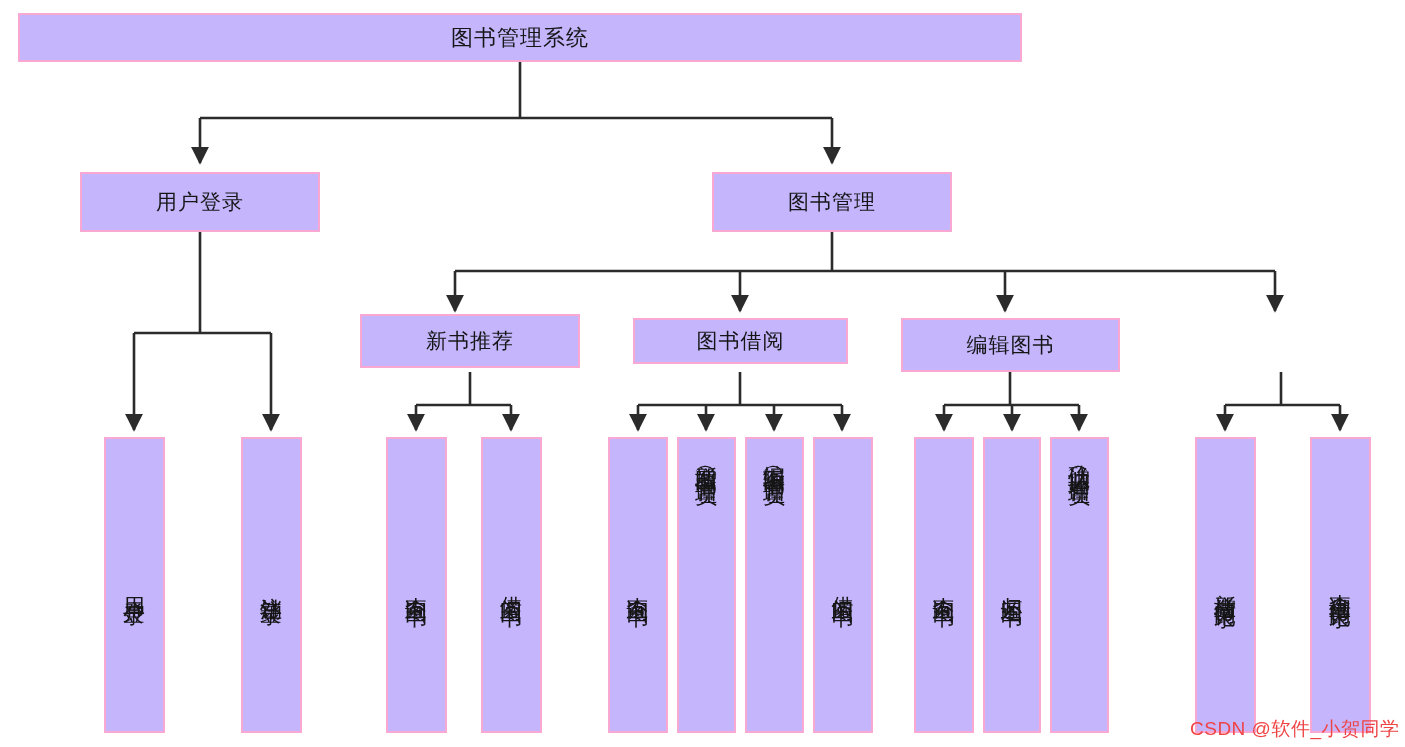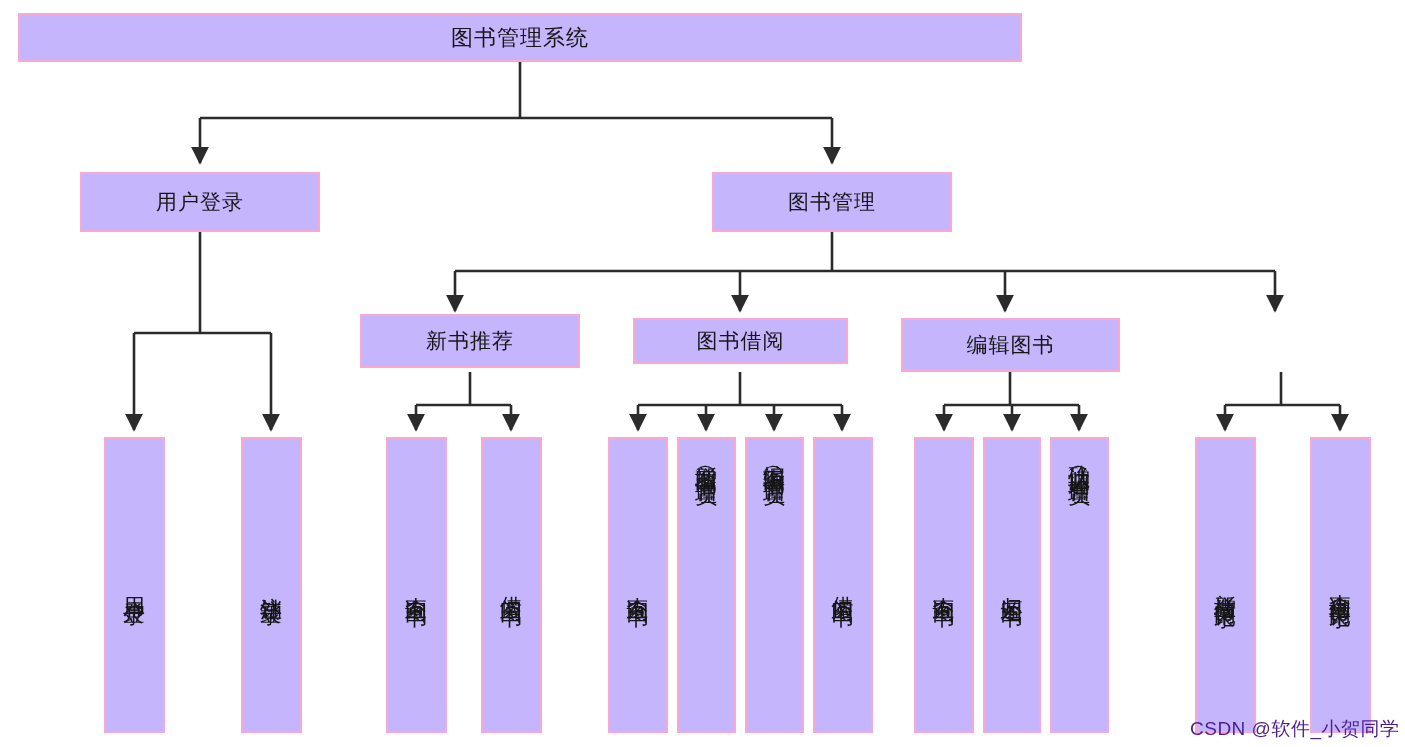--- a/index.html
+++ b/index.html
@@ -57,21 +57,21 @@
     letter-spacing: 3px;
     white-space: nowrap;
   }
   .node.leaf.centered {
     align-items: center;
     padding-top: 0;
   }
   .watermark {
     position: absolute;
     font-size: 19px;
-    color: #4c1d95;
+    color: #ef4444;
     letter-spacing: 0.5px;
     white-space: nowrap;
     user-select: none;
   }
 </style>
 </head>
 <body>
 
 <div id="canvas">
 

